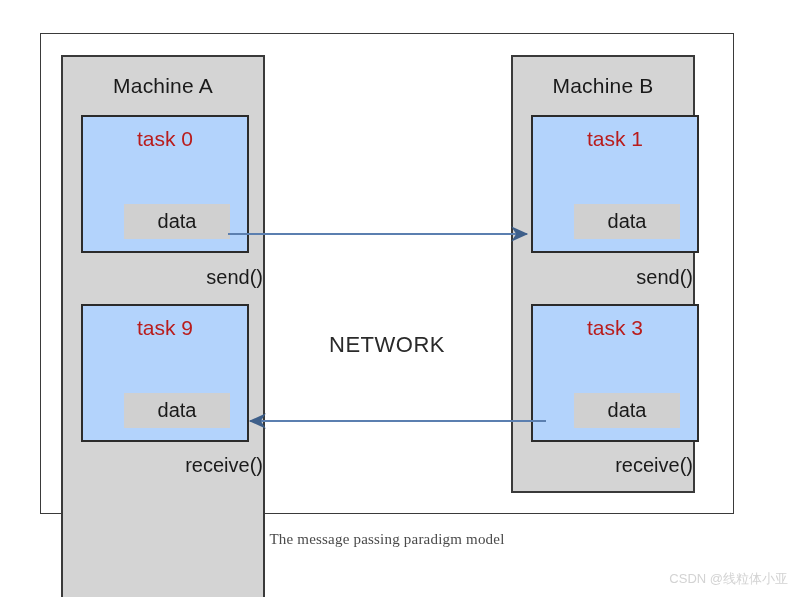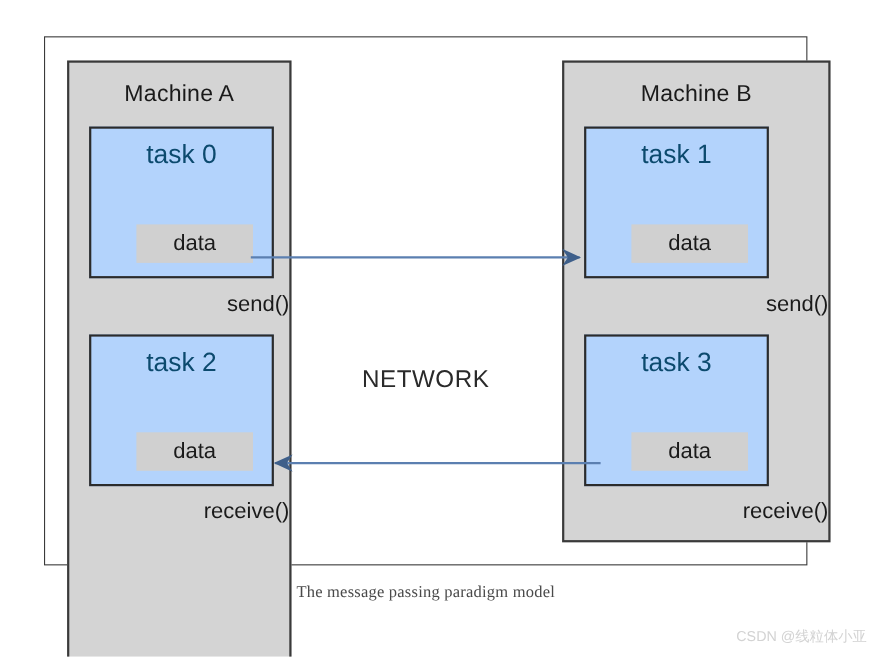--- a/index.html
+++ b/index.html
@@ -32,21 +32,21 @@
   }
 
   
   .machine-box {
     position: absolute;
     background: #d4d4d4;
     border: 2px solid #3a3a3a;
     box-sizing: border-box;
   }
   #machine-a-box { left: 61px;  top: 55px; width: 204px; height: 546px; }
-  #machine-b-box { left: 511px; top: 55px; width: 244px; height: 438px; }
+  #machine-b-box { left: 511px; top: 55px; width: 184px; height: 438px; }
 
   .machine-title {
     position: absolute;
     left: 0;
     right: 0;
     top: 17px;
     text-align: center;
     font-size: 21px;
     color: #1a1a1a;
     letter-spacing: 0.2px;
@@ -58,22 +58,22 @@
     background: #b3d3fc;
     border: 2px solid #2b2b2b;
     box-sizing: border-box;
   }
   .task-title {
     position: absolute;
     left: 0;
     right: 0;
     top: 10px;
     text-align: center;
-    font-size: 24px;
-    color: #0c4a6e;
+    font-size: 21px;
+    color: #b91c1c;
   }
   
   .data-strip {
     position: absolute;
     background: #d0d0d0;
     left: 17px;
     right: 17px;
     height: 35px;
     bottom: 12px;
     display: flex;
@@ -161,21 +161,21 @@
     <div class="machine-title">Machine A</div>
 
     <div id="task-0-box" class="task-box">
       <div class="task-title">task 0</div>
       <div class="data-strip">data</div>
     </div>
 
     <div class="machine-op op-send">send()</div>
 
     <div id="task-2-box" class="task-box">
-      <div class="task-title">task 2</div>
+      <div class="task-title">task 9</div>
       <div class="data-strip">data</div>
     </div>
 
     <div class="machine-op op-receive">receive()</div>
   </div>
 
   <div id="machine-b-box" class="machine-box">
 
     <div class="machine-title">Machine B</div>
 

